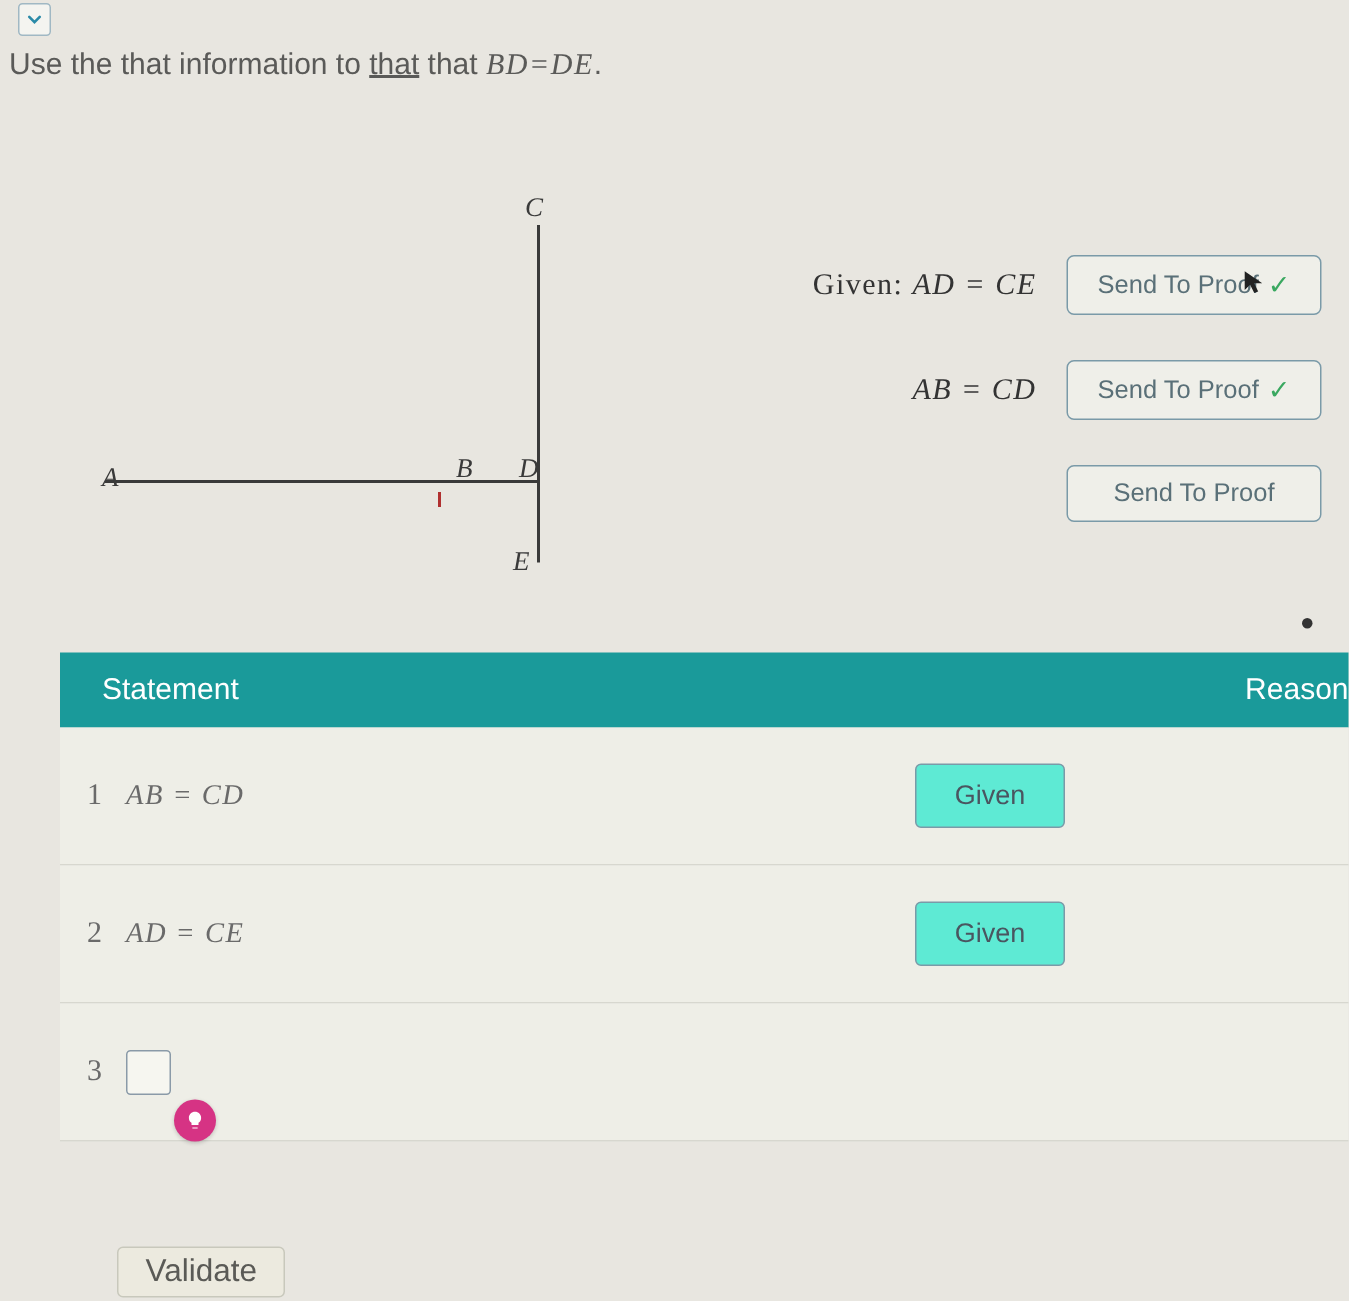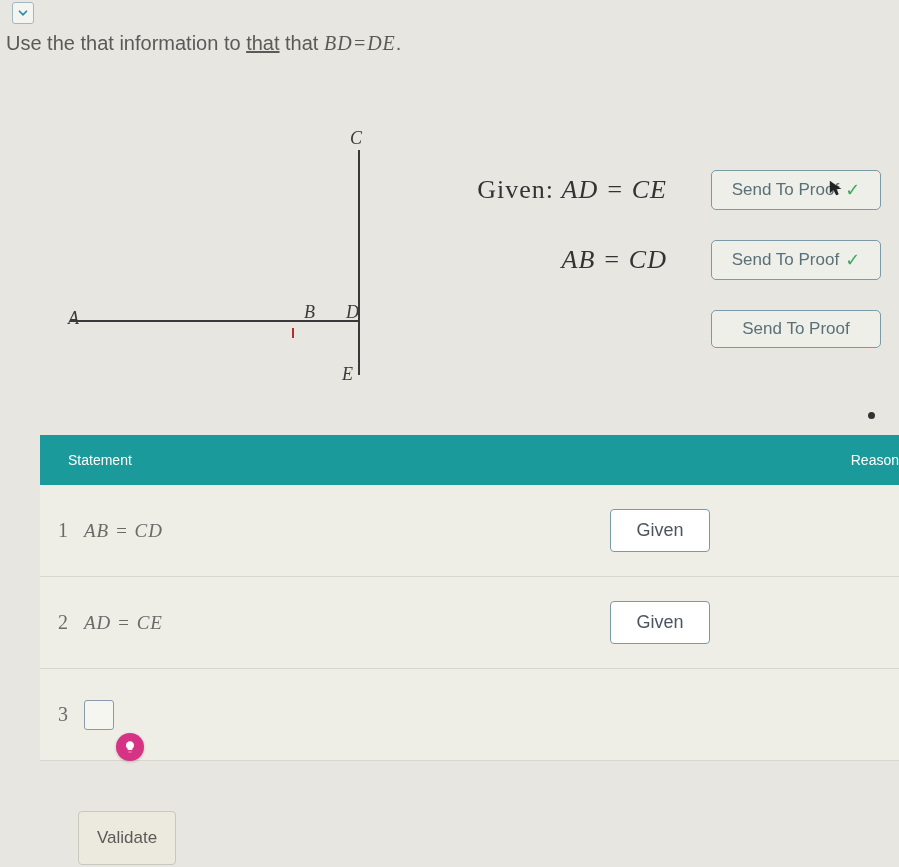--- a/index.html
+++ b/index.html
@@ -58,50 +58,49 @@
   .givens {
     position: absolute;
     top: 170px; left: 440px; right: 18px;
   }
   .given-row {
     display:flex; align-items:center; justify-content: flex-end;
     gap: 20px; margin-bottom: 30px;
   }
   .given-text {
     font-family: "Times New Roman", serif;
-    font-size: 26px;
+    font-size: 20px;
     color: #333;
     letter-spacing: 1px;
   }
   .given-text .lead { font-style: normal; font-family: inherit;}
   .given-text .m { font-style: italic; }
   .send-btn {
     border: 1.5px solid #7a9aa8;
     background: #efefe9;
     color: #5a7078;
     font-size: 17px;
     padding: 8px 14px;
     border-radius: 5px;
     min-width: 170px;
     display:flex; align-items:center; justify-content:center; gap:6px;
     cursor:pointer;
-    margin-left:24px;
   }
   .send-btn .chk { color:#3aa860; font-size:18px; }
   .proof-table {
     position:absolute;
     top: 435px; left: 40px; right: 0;
   }
   .thead {
     background: #1a9a9a;
     color: #fff;
     display:flex;
     height: 50px;
     align-items:center;
-    font-size: 14px;
+    font-size: 20px;
   }
   .thead .col-s { flex: 0 0 500px; padding-left: 28px; }
   .thead .col-r { flex: 1; padding-left: 10px; text-align: right; }
   .trow {
     display:flex;
     align-items:center;
     min-height: 92px;
     border-bottom: 1px solid #d7d7cf;
     background: #eeeee7;
   }
@@ -114,21 +113,21 @@
     padding-left: 10px;
     font-family: "Times New Roman", serif;
     font-style: italic;
     font-size: 19px;
     color: #6a6a6a;
     letter-spacing: 1px;
   }
   .trow .rcell { flex: 1; padding-left: 70px; }
   .reason-btn {
     border: 1.5px solid #7a9aa8;
-    background:#ffffff;
+    background:#5eead4;
     color:#4a5560;
     font-size:18px;
     padding: 10px 20px;
     border-radius:4px;
     cursor:pointer;
     min-width: 100px;
     text-align:center;
   }
   .stmt-input {
     display:inline-block;
@@ -145,22 +144,22 @@
     display:flex;align-items:center;justify-content:center;
     color:#fff;
     box-shadow:0 1px 3px rgba(0,0,0,.2);
   }
   .validate-btn {
     position:absolute;
     bottom: 2px; left: 78px;
     background:#eceadf;
     border:1px solid #c8c8bc;
     color:#5a5a56;
-    font-size:17px;
-    padding: 16px 18px;
+    font-size:21px;
+    padding: 4px 18px;
     border-radius:4px;
     cursor:pointer;
   }
   .cursor {
     position:absolute;
     width:18px;height:18px;
   }
   .dot {
     position:absolute;
     width:7px;height:7px;border-radius:50%;background:#333;

